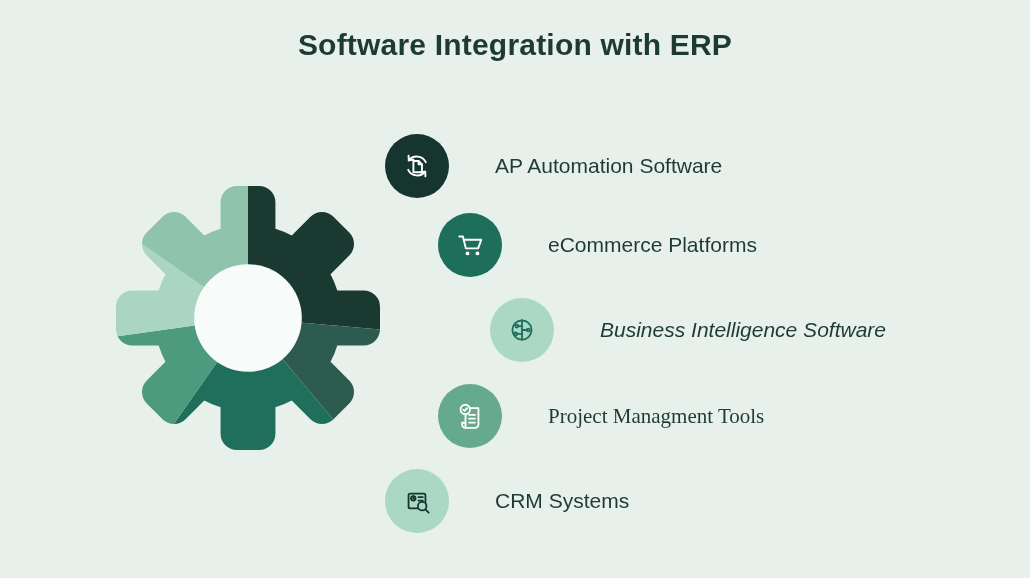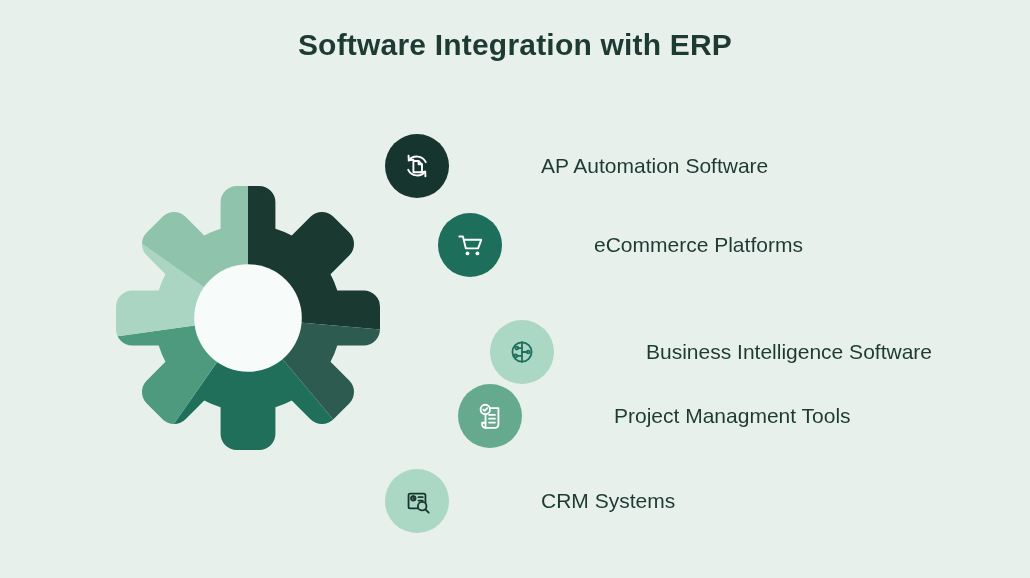--- a/index.html
+++ b/index.html
@@ -22,21 +22,20 @@
   .gear-wrap{
     position:absolute;
     left:116px;top:186px;
     width:264px;height:264px;
   }
   .row{
     position:absolute;
     display:flex;
     align-items:center;
     height:64px;
-    gap:46px;
   }
   .row .bubble{
     width:64px;height:64px;
     border-radius:50%;
     display:flex;align-items:center;justify-content:center;
     flex:0 0 64px;
   }
   .row .label{
     margin-left:46px;
     font-size:21px;
@@ -44,22 +43,22 @@
     color:#1e3b33;
     white-space:nowrap;
   }
   .c1{background:#16352e;}
   .c2{background:#1d6f5b;}
   .c3{background:#abd7c5;}
   .c4{background:#65aa8f;}
   .c5{background:#abd7c5;}
   .row1{left:385px;top:134px;}
   .row2{left:438px;top:213px;}
-  .row3{left:490px;top:320px;}
-  .row4{left:458px;top:384px;}
+  .row3{left:490px;top:298px;font-style:italic;}
+  .row4{left:438px;top:384px;font-family:Liberation Serif, serif;}
   .row5{left:385px;top:469px;text-align:right;}
 </style>
 </head>
 <body>
 
 <div class="canvas">
 
   <div class="title">Software Integration with ERP</div>
 
   <div class="gear-wrap">

